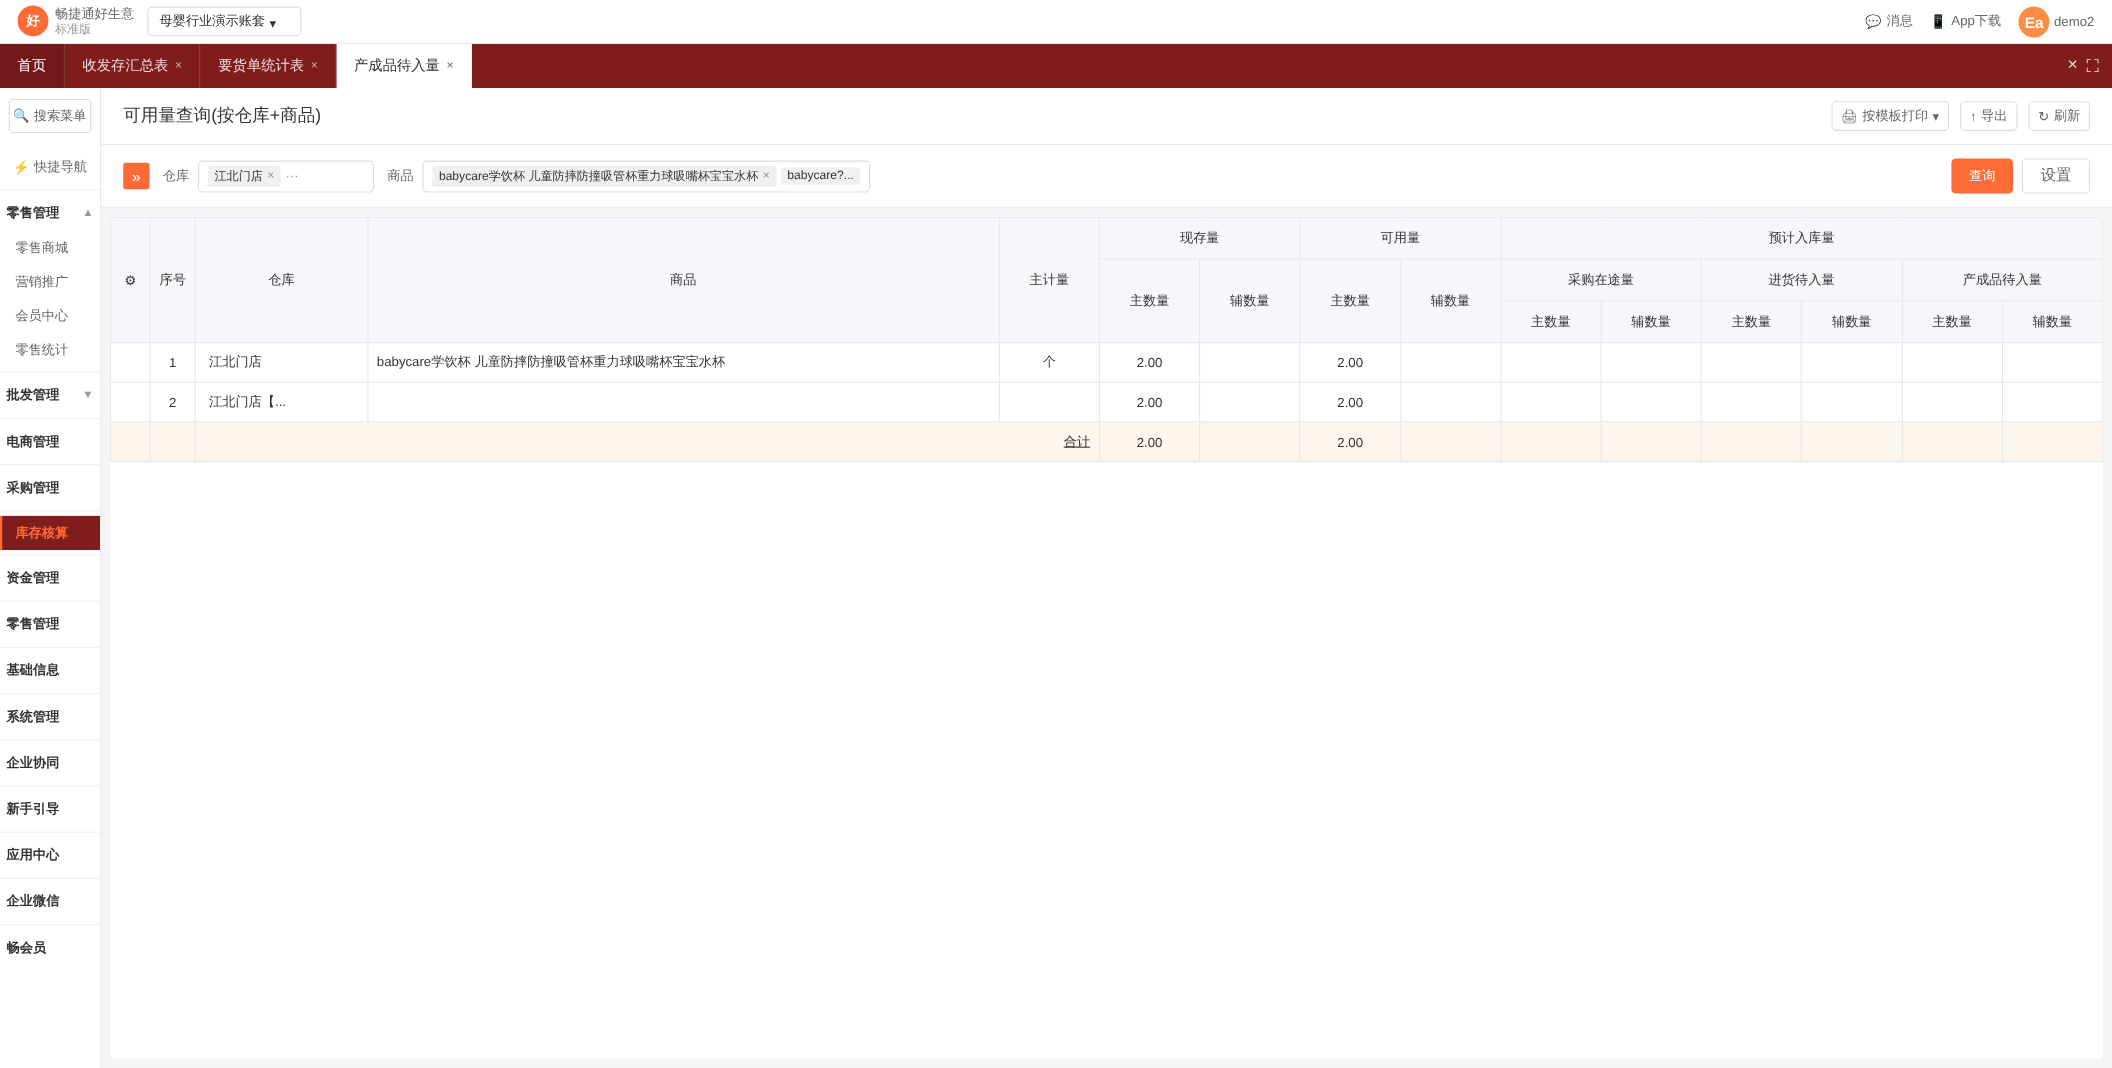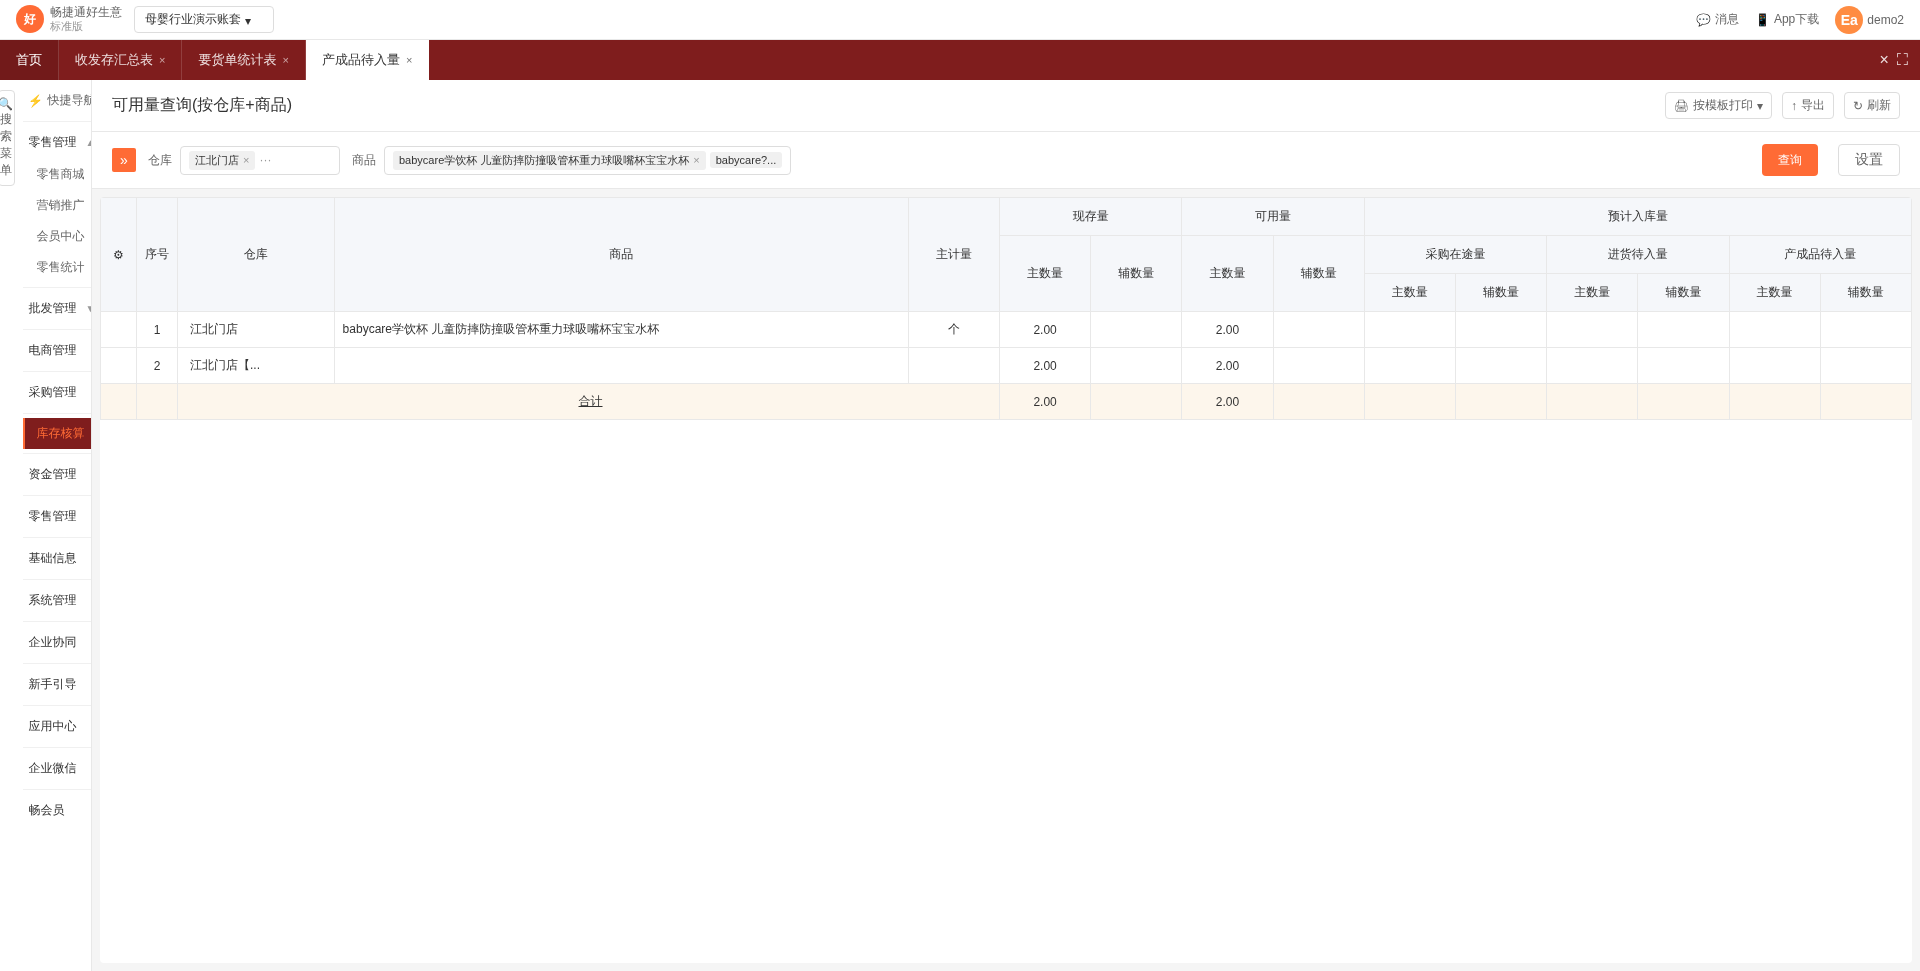--- a/index.html
+++ b/index.html
@@ -24,26 +24,26 @@
     .nav-tab.active { background: #fff; color: #333; }
     .nav-tab .close-btn { font-size: 11px; color: inherit; opacity: 0.7; }
     .nav-tab-spacer { flex: 1; }
     .nav-tab-actions { display: flex; align-items: center; padding: 0 12px; gap: 8px; }
     .nav-action-btn { color: rgba(255,255,255,0.85); cursor: pointer; font-size: 16px; }
 
     
     .main-layout { display: flex; flex: 1; overflow: hidden; }
 
     
-    .sidebar { width: 92px; background: #fff; border-right: 1px solid #e8e8e8; display: flex; flex-direction: row; flex-shrink: 0; overflow-y: auto; justify-content: center; }
+    .sidebar { width: 92px; background: #fff; border-right: 1px solid #e8e8e8; display: flex; flex-direction: column; flex-shrink: 0; overflow-y: auto; }
     .sidebar-search { padding: 10px 8px; }
     .sidebar-search-btn { width: 100%; padding: 6px 0; background: #fff; border: 1px solid #ddd; border-radius: 4px; font-size: 12px; color: #666; cursor: pointer; text-align: center; }
     .sidebar-nav { padding: 4px 0; }
     .sidebar-nav-item { display: flex; align-items: center; justify-content: center; padding: 8px 6px; cursor: pointer; font-size: 12px; color: #666; flex-direction: row; gap: 4px; white-space: nowrap; }
-    .sidebar-section-title { display: flex; align-items: center; justify-content: space-between; padding: 8px 6px; font-size: 12px; color: #333; cursor: pointer; font-weight: 400; }
+    .sidebar-section-title { display: flex; align-items: center; justify-content: space-between; padding: 8px 6px; font-size: 12px; color: #333; cursor: pointer; font-weight: 700; }
     .sidebar-section-title .arrow { font-size: 10px; color: #999; }
     .sidebar-item { padding: 7px 6px 7px 12px; font-size: 12px; color: #666; cursor: pointer; border-left: 2px solid transparent; }
     .sidebar-item.active { color: #ff6b35; background: #7f1d1d; border-left: 2px solid #ff6b35; }
     .sidebar-divider { height: 1px; background: #f0f0f0; margin: 4px 0; }
 
     
     .content { flex: 1; display: flex; flex-direction: column; overflow: hidden; background: #f5f5f5; }
 
     
     .page-header { background: #fff; padding: 12px 20px; display: flex; align-items: center; justify-content: space-between; border-bottom: 1px solid #e8e8e8; flex-shrink: 0; }
@@ -53,21 +53,21 @@
 
     
     .filter-bar { background: #fff; padding: 12px 20px; display: flex; align-items: center; gap: 12px; border-bottom: 1px solid #e8e8e8; flex-shrink: 0; }
     .filter-expand-btn { width: 24px; height: 24px; background: #ff6b35; color: #fff; border: none; cursor: pointer; border-radius: 2px; display: flex; align-items: center; justify-content: center; font-size: 14px; flex-shrink: 0; }
     .filter-group { display: flex; align-items: center; gap: 8px; }
     .filter-label { font-size: 12px; color: #666; white-space: nowrap; }
     .filter-input { display: flex; align-items: center; gap: 4px; border: 1px solid #ddd; border-radius: 4px; padding: 4px 8px; min-width: 160px; font-size: 12px; background: #fff; }
     .filter-tag { display: flex; align-items: center; gap: 4px; background: #f0f0f0; border-radius: 3px; padding: 2px 6px; font-size: 11px; color: #333; }
     .filter-tag .remove { color: #999; cursor: pointer; }
     .filter-more { color: #999; font-size: 12px; cursor: pointer; }
-    .filter-actions { margin-left: auto; display: flex; gap: 20px; padding-left: 32px; }
+    .filter-actions { margin-left: auto; display: flex; gap: 8px; padding-left: 32px; }
     .btn-query { background: #ff6b35; color: #fff; border: none; padding: 6px 16px; border-radius: 4px; font-size: 12px; cursor: pointer; }
     .btn-settings { background: #fff; color: #666; border: 1px solid #ddd; padding: 6px 16px; border-radius: 4px; font-size: 14px; cursor: pointer; }
 
     
     .table-container { flex: 1; overflow: auto; padding: 0; background: #fff; margin: 8px; border-radius: 4px; }
     .data-table { width: 100%; border-collapse: collapse; font-size: 12px; }
     .data-table th { background: #f5f7fa; padding: 10px 8px; text-align: center; font-weight: 500; color: #333; border: 1px solid #e8e8e8; white-space: nowrap; }
     .data-table td { padding: 9px 8px; text-align: center; border: 1px solid #e8e8e8; color: #333; }
     .col-settings { width: 36px; }
     .col-no { width: 36px; }
@@ -344,21 +344,21 @@
             <td></td>
             <td></td>
             <td></td>
             <td></td>
           </tr>
         </tbody>
         <tfoot>
           <tr class="footer-row">
             <td></td>
             <td></td>
-            <td colspan="3" style="text-align:center; padding-left:12px; font-weight:500;text-decoration:underline;">合计</td>
+            <td colspan="3" style="text-align:right; padding-left:12px; font-weight:500;text-decoration:underline;">合计</td>
             <td>2.00</td>
             <td></td>
             <td>2.00</td>
             <td></td>
             <td></td>
             <td></td>
             <td></td>
             <td></td>
             <td></td>
             <td></td>

